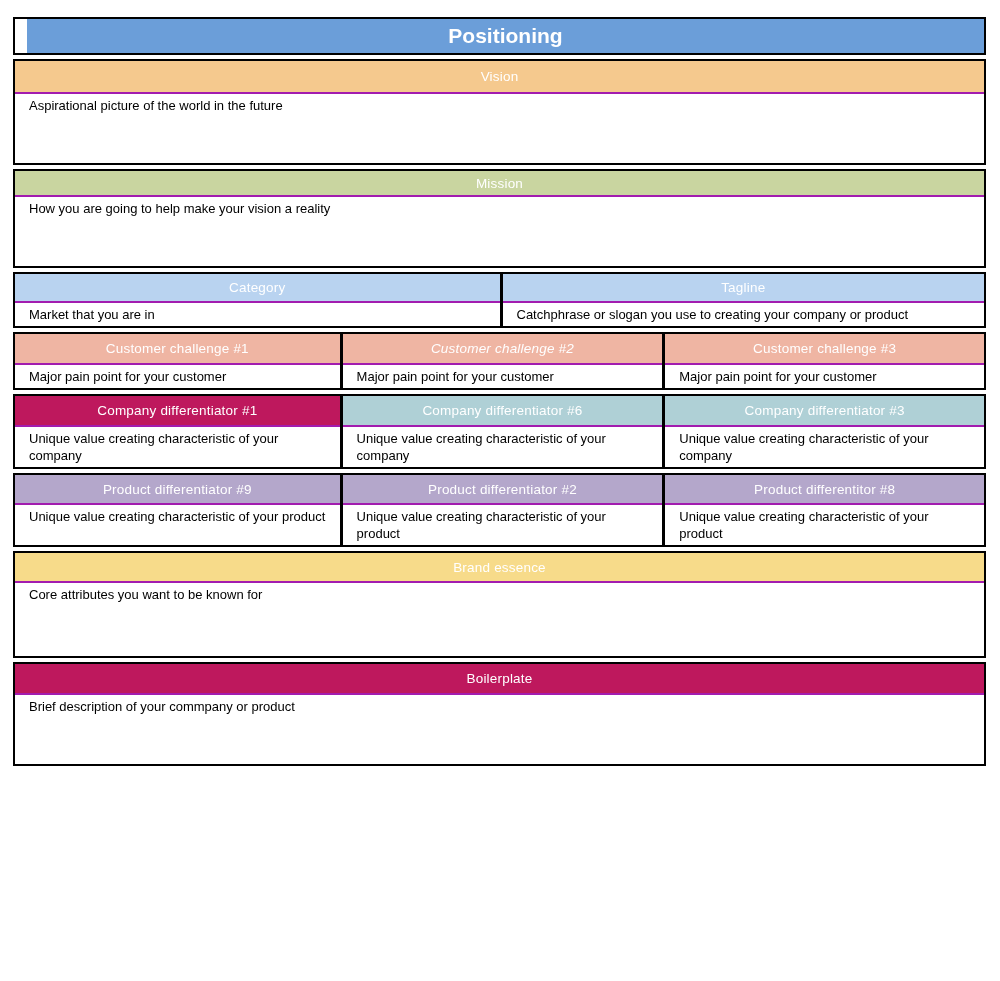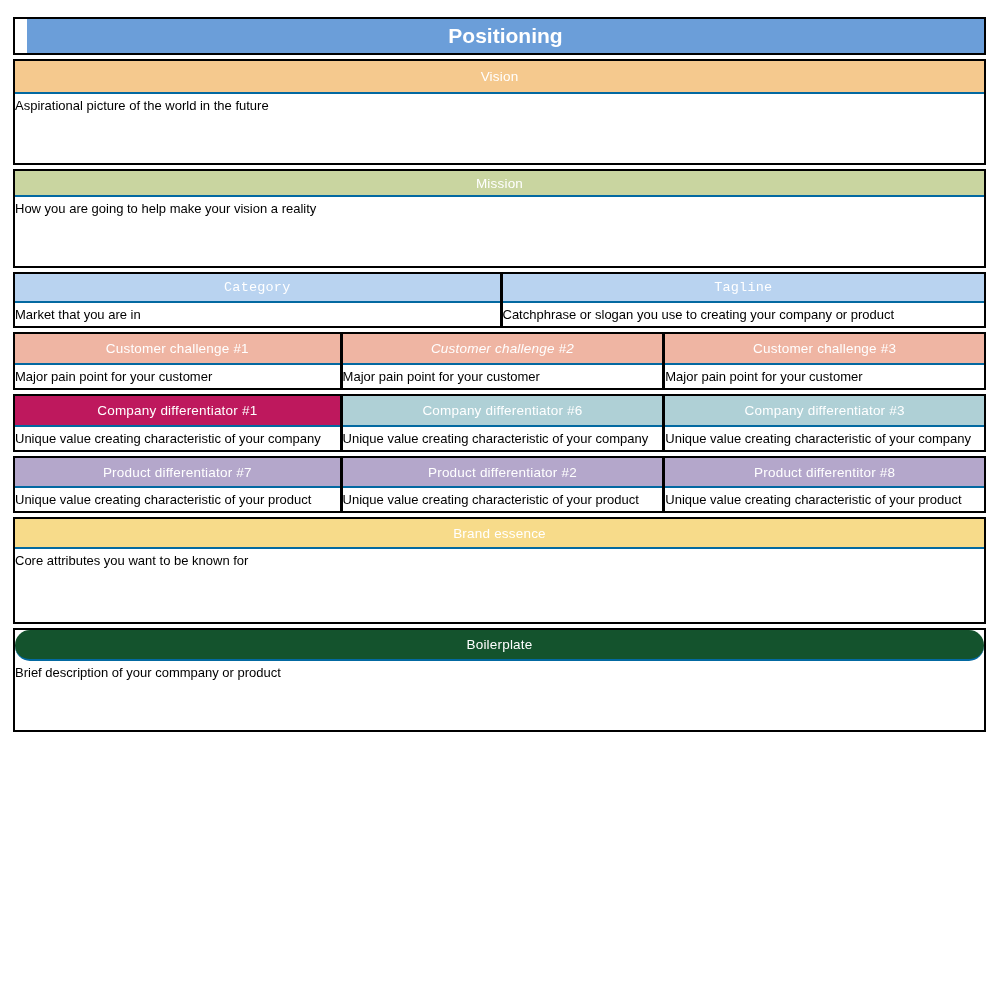--- a/index.html
+++ b/index.html
@@ -20,29 +20,29 @@
   }
   
   .hdr {
     display: flex;
     align-items: center;
     justify-content: center;
     color: #ffffff;
     font-size: 13.5px;
     letter-spacing: 0.2px;
     box-sizing: border-box;
-    border-bottom: 2px solid #0369a1;
+    border-bottom: 2px solid #a21caf;
   }
   .bod {
     box-sizing: border-box;
     background: #ffffff;
     color: #000000;
     font-size: 13px;
     line-height: 17px;
-    padding: 3px 0;
+    padding: 3px 14px;
     text-align: left;
   }
   
   .title-bar {
     height: 34px;
     display: flex;
     align-items: center;
     justify-content: center;
     color: #ffffff;
     font-size: 21px;
@@ -59,21 +59,21 @@
   .col + .col { border-left: 3px solid #000; }
   .c50 { width: 50%; }
   .c33a { width: 33.5%; }
   .c33b { width: 33.3%; }
   .c33c { width: 33.2%; }
   .col .bod { flex: 1; }
 
   
   .h-vision  .hdr { height: 33px; }  .h-vision  .bod { height: 69px; }
   .h-mission .hdr { height: 26px; }  .h-mission .bod { height: 69px; }
-  .h-cat     .hdr { height: 29px; font-family: Liberation Mono, monospace; }  .h-cat     .bod { height: 72px; }
+  .h-cat     .hdr { height: 29px; }  .h-cat     .bod { height: 72px; }
   .h-chal    .hdr { height: 31px; }  .h-chal    .bod { height: 77px; }
   .h-comp    .hdr { height: 31px; }  .h-comp    .bod { height: 74px; }
   .h-prod    .hdr { height: 30px; }  .h-prod    .bod { height: 72px; }
   .h-brand   .hdr { height: 30px; }  .h-brand   .bod { height: 73px; }
   .h-boiler  .hdr { height: 31px; }  .h-boiler  .bod { height: 69px; }
 </style>
 </head>
 <body>
 
 <div class="canvas">
@@ -128,36 +128,36 @@
       <div class="bod">Unique value creating characteristic of your company</div>
     </div>
     <div class="col c33c">
       <div class="hdr" style="background-color: rgb(175, 208, 214);">Company differentiator #3</div>
       <div class="bod">Unique value creating characteristic of your company</div>
     </div>
   </section>
 
   <section class="sec cols h-prod">
     <div class="col c33a">
-      <div class="hdr" style="background-color: rgb(180, 167, 203);">Product differentiator #7</div>
+      <div class="hdr" style="background-color: rgb(180, 167, 203);">Product differentiator #9</div>
       <div class="bod">Unique value creating characteristic of your product</div>
     </div>
     <div class="col c33b">
       <div class="hdr" style="background-color: rgb(180, 167, 203);">Product differentiator #2</div>
       <div class="bod">Unique value creating characteristic of your product</div>
     </div>
     <div class="col c33c">
       <div class="hdr" style="background-color: rgb(180, 167, 203);">Product differentitor #8</div>
       <div class="bod">Unique value creating characteristic of your product</div>
     </div>
   </section>
 
   <section class="sec h-brand">
     <div class="hdr" style="background-color: rgb(247, 219, 138);">Brand essence</div>
     <div class="bod">Core attributes you want to be known for</div>
   </section>
 
   <section class="sec h-boiler">
-    <div class="hdr" style="background-color: #14532d; border-radius: 15px;">Boilerplate</div>
+    <div class="hdr" style="background-color: #be185d;">Boilerplate</div>
     <div class="bod">Brief description of your commpany or product</div>
   </section>
 
 </div>
 
 </body></html>

